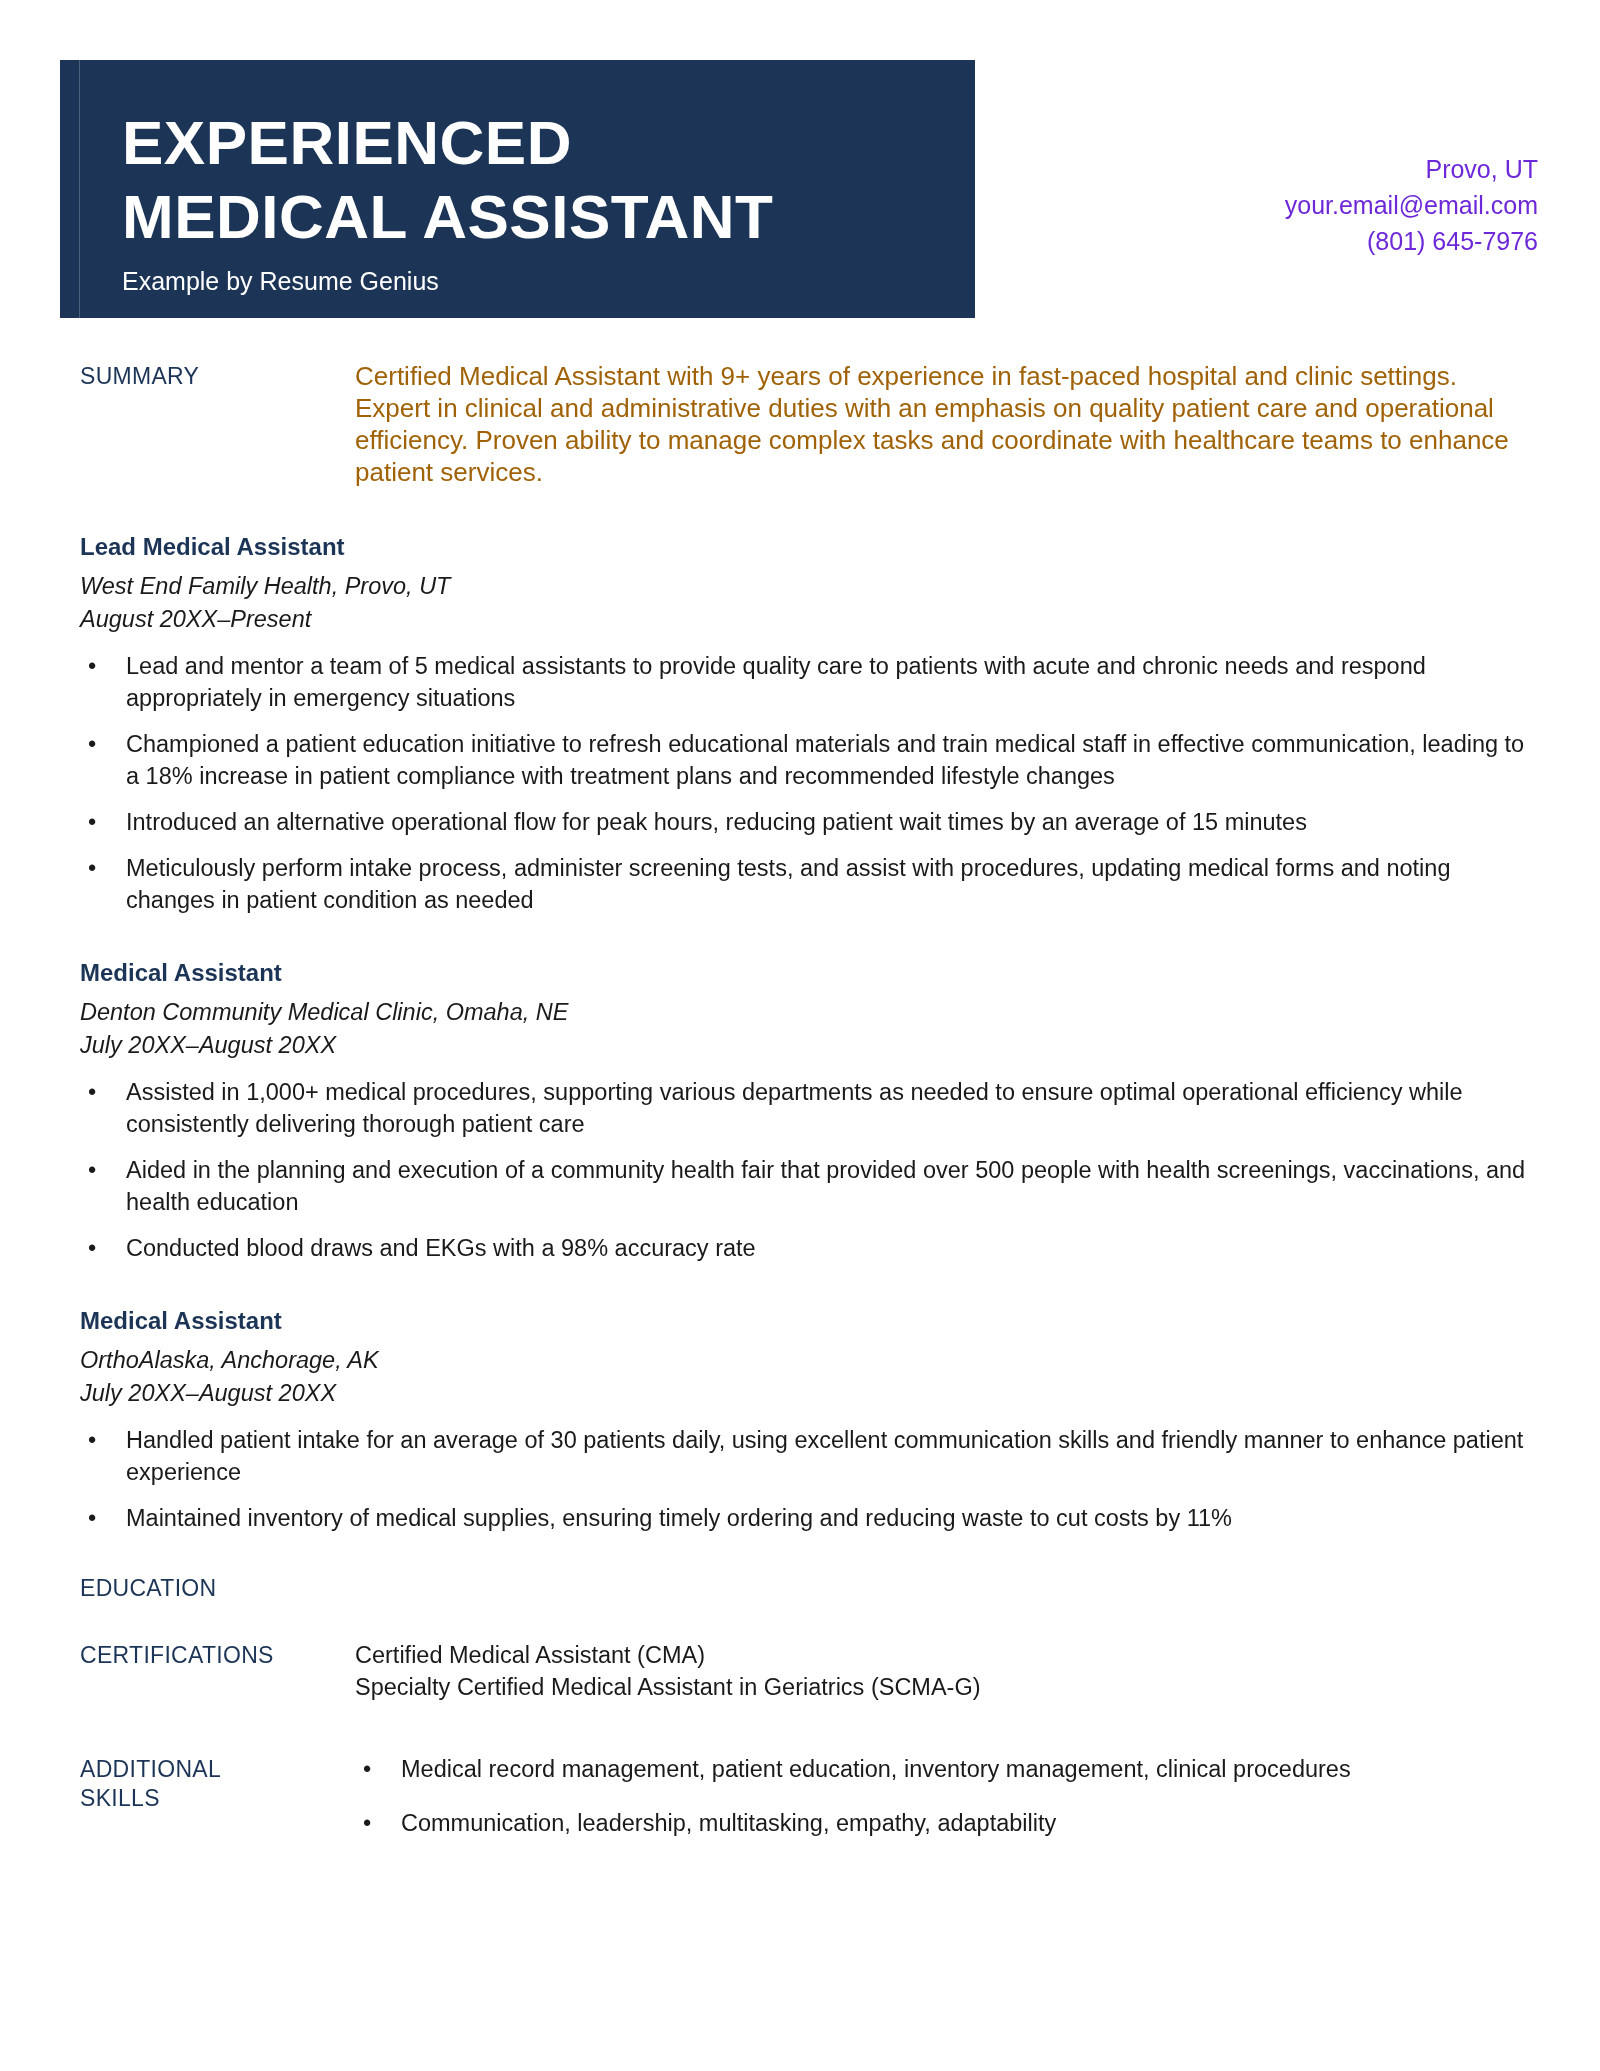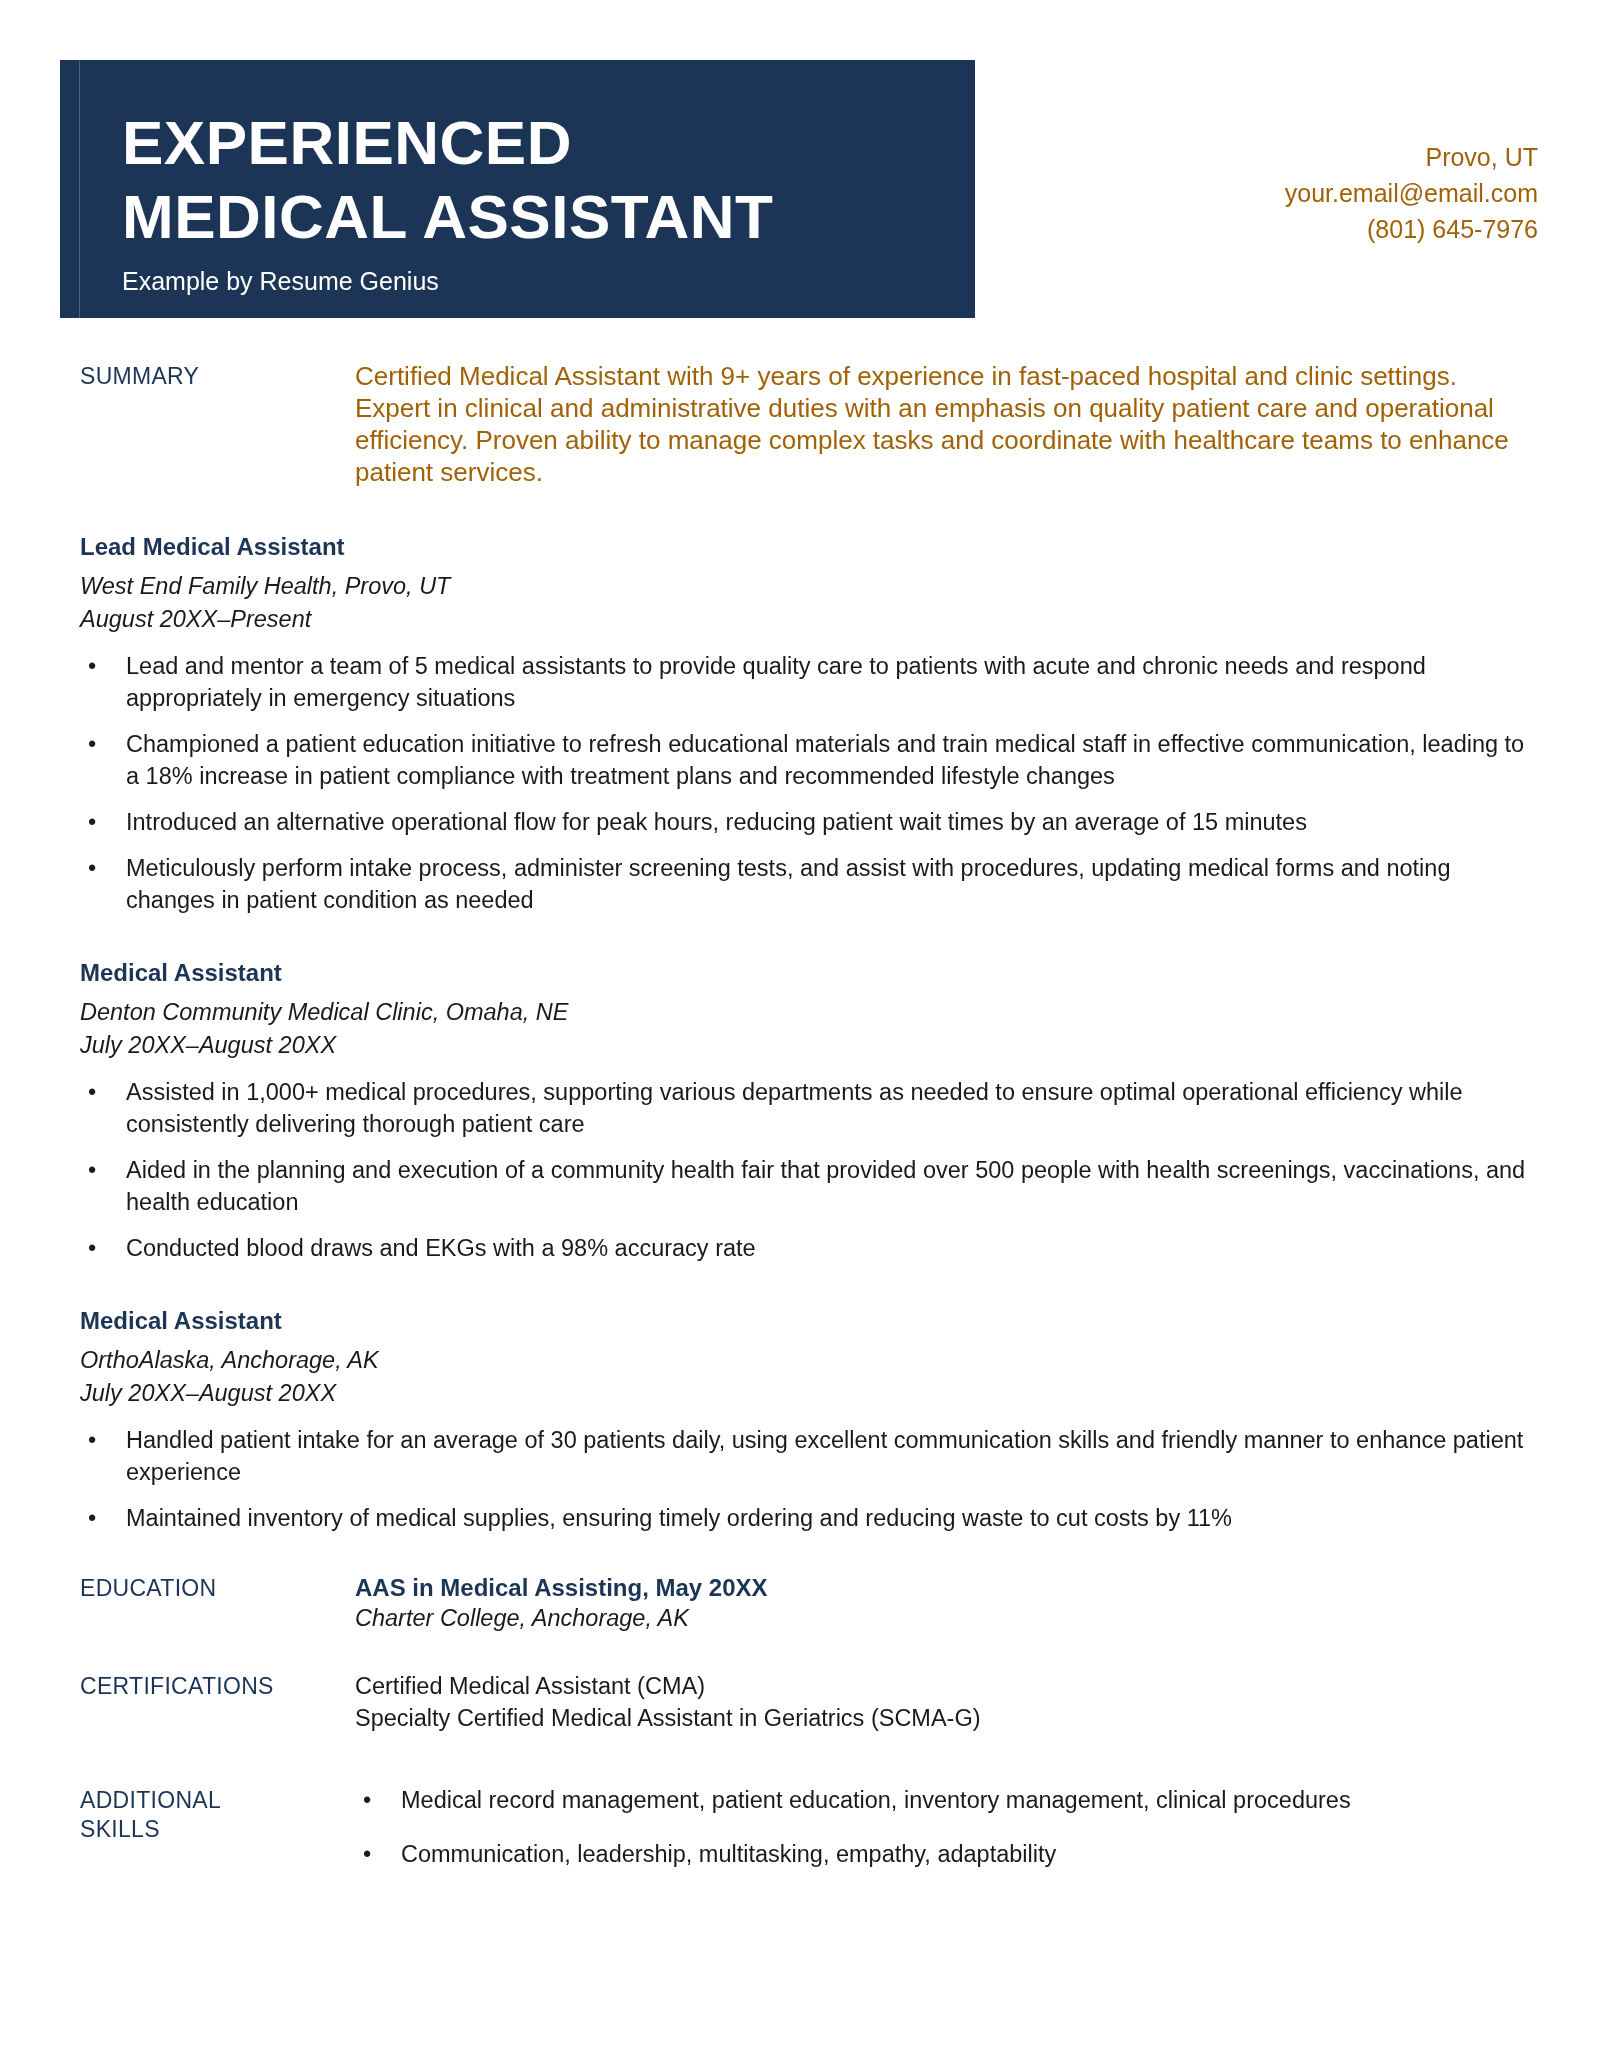--- a/index.html
+++ b/index.html
@@ -64,25 +64,25 @@
   .tagline {
     color: #ffffff;
     font-size: 25px;
     line-height: 30px;
     margin-top: 12px;
     font-weight: normal;
   }
   .contact {
     position: absolute;
     right: 62px;
-    top: 79px;
+    top: 91px;
     text-align: right;
     font-size: 25px;
     line-height: 36px;
-    color: #a16207;
+    color: #6d28d9;
   }
 
   
   .content {
     padding: 0 62px 0 80px;
     margin-top: 42px;
   }
   .section {
     display: flex;
     align-items: flex-start;
@@ -264,24 +264,20 @@
           </ul>
         </div>
 
       </div>
     </div>
 
     <div class="gap-exp"></div>
 
     <div class="section">
       <div class="section-label">EDUCATION</div>
-      <div class="section-body">
-        <div class="edu-degree">AAS in Medical Assisting, May 20XX</div>
-        <div class="edu-school">Charter College, Anchorage, AK</div>
-      </div>
     </div>
 
     <div class="gap-edu"></div>
 
     <div class="section">
       <div class="section-label">CERTIFICATIONS</div>
       <div class="section-body">
         <div class="cert-line">Certified Medical Assistant (CMA)</div>
         <div class="cert-line">Specialty Certified Medical Assistant in Geriatrics (SCMA-G)</div>
       </div>

